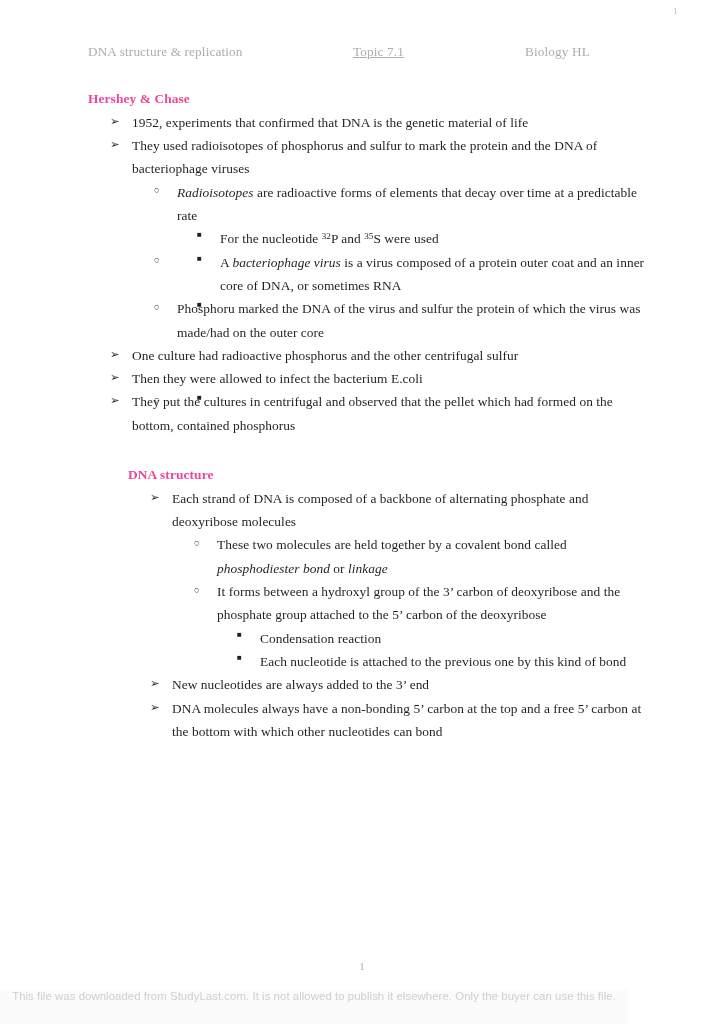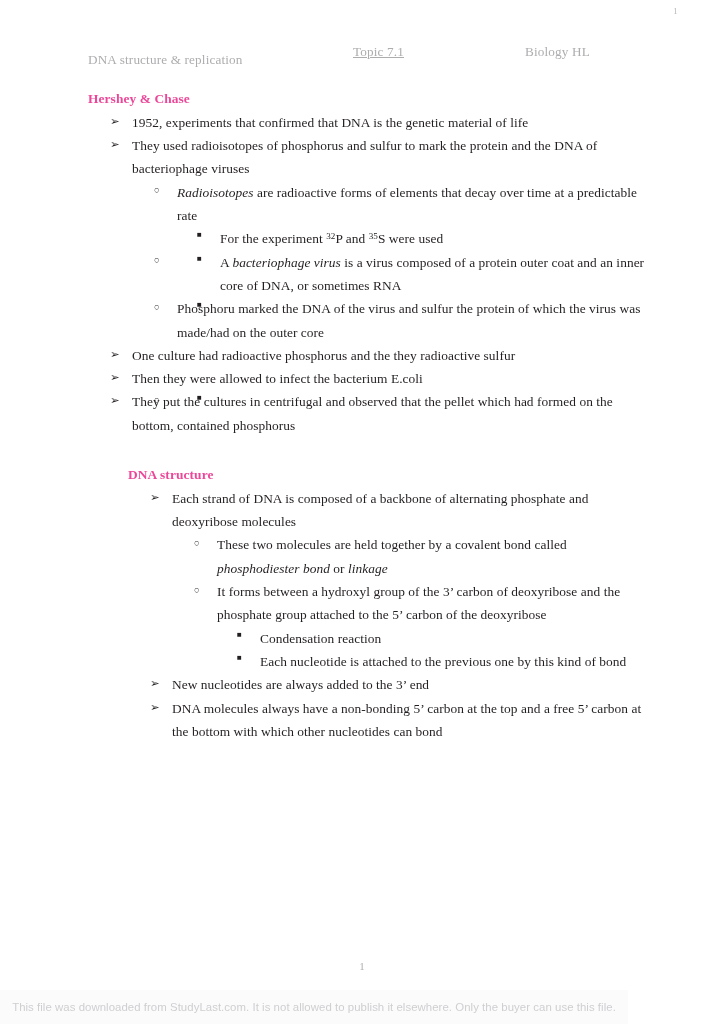--- a/index.html
+++ b/index.html
@@ -41,21 +41,21 @@
   .running-header {
     position: absolute;
     top: 44px;
     left: 88px;
     width: 560px;
     height: 18px;
     color: #adadaf;
     font-size: 13.2px;
     letter-spacing: .15px;
   }
-  .running-header .hdr-left   { position: absolute; left: 0;     top: 0; margin-top: 8px; }
+  .running-header .hdr-left   { position: absolute; left: 0;     top: 0; }
   .running-header .hdr-center { position: absolute; left: 265px; top: 0; text-decoration: underline; }
   .running-header .hdr-right  { position: absolute; left: 437px; top: 0; }
 
   
   .content {
     position: absolute;
     top: 88px;
     left: 88px;
     width: 560px;
   }
@@ -129,21 +129,20 @@
   }
 
   .watermark-bar {
     position: absolute;
     left: 0;
     bottom: 0;
     width: 628px;
     height: 34px;
     background: #fbfbfb;
     display: flex;
-    align-items: center;
     justify-content: center;
   }
   .watermark-text {
     font-family: "Liberation Sans", "DejaVu Sans", sans-serif;
     font-size: 11.4px;
     color: #cfcfd2;
     letter-spacing: .05px;
     white-space: nowrap;
   }
 </style>
@@ -160,26 +159,26 @@
     <span class="hdr-right">Biology HL</span>
   </div>
 
   <div class="content" id="content-root">
       <div class="section">
         <div class="section-heading">Hershey &amp; Chase</div>
         <ul class="bullets">
           <li class="bullet lvl1"><span class="marker">➢</span><span class="txt"><span>1952, experiments that confirmed that DNA is the genetic material of life</span></span></li>
           <li class="bullet lvl1"><span class="marker">➢</span><span class="txt"><span>They used radioisotopes of phosphorus and sulfur to mark the protein and the DNA of bacteriophage viruses</span></span></li>
           <li class="bullet lvl2"><span class="marker">○</span><span class="txt"><em class="it">Radioisotopes</em><span> are radioactive forms of elements that decay over time at a predictable rate</span></span></li>
-          <li class="bullet lvl3"><span class="marker">■</span><span class="txt"><span>For the experiment </span><sup>32</sup><span>P and </span><sup>35</sup><span>S were used</span></span></li>
+          <li class="bullet lvl3"><span class="marker">■</span><span class="txt"><span>For the nucleotide </span><sup>32</sup><span>P and </span><sup>35</sup><span>S were used</span></span></li>
           <li class="bullet lvl2"><span class="marker">○</span></li>
           <li class="bullet lvl3"><span class="marker">■</span><span class="txt"><span>A </span><em class="it">bacteriophage virus</em><span> is a virus composed of a protein outer coat and an inner core of DNA, or sometimes RNA</span></span></li>
           <li class="bullet lvl3"><span class="marker">■</span></li>
           <li class="bullet lvl2"><span class="marker">○</span><span class="txt"><span>Phosphoru marked the DNA of the virus and sulfur the protein of which the virus was made/had on the outer core</span></span></li>
-          <li class="bullet lvl1"><span class="marker">➢</span><span class="txt"><span>One culture had radioactive phosphorus and the they radioactive sulfur</span></span></li>
+          <li class="bullet lvl1"><span class="marker">➢</span><span class="txt"><span>One culture had radioactive phosphorus and the other centrifugal sulfur</span></span></li>
           <li class="bullet lvl1"><span class="marker">➢</span><span class="txt"><span>Then they were allowed to infect the bacterium E.coli</span></span></li>
           <li class="bullet lvl2"><span class="marker">○</span></li>
           <li class="bullet lvl3"><span class="marker">■</span></li>
           <li class="bullet lvl1"><span class="marker">➢</span><span class="txt"><span>They put the cultures in centrifugal and observed that the pellet which had formed on the bottom, contained phosphorus</span></span></li>
         </ul>
       </div>
       <div class="section">
         <div class="section-heading">DNA structure</div>
         <ul class="bullets">
           <li class="bullet lvl1"><span class="marker">➢</span><span class="txt"><span>Each strand of DNA is composed of a backbone of alternating phosphate and deoxyribose molecules</span></span></li>

